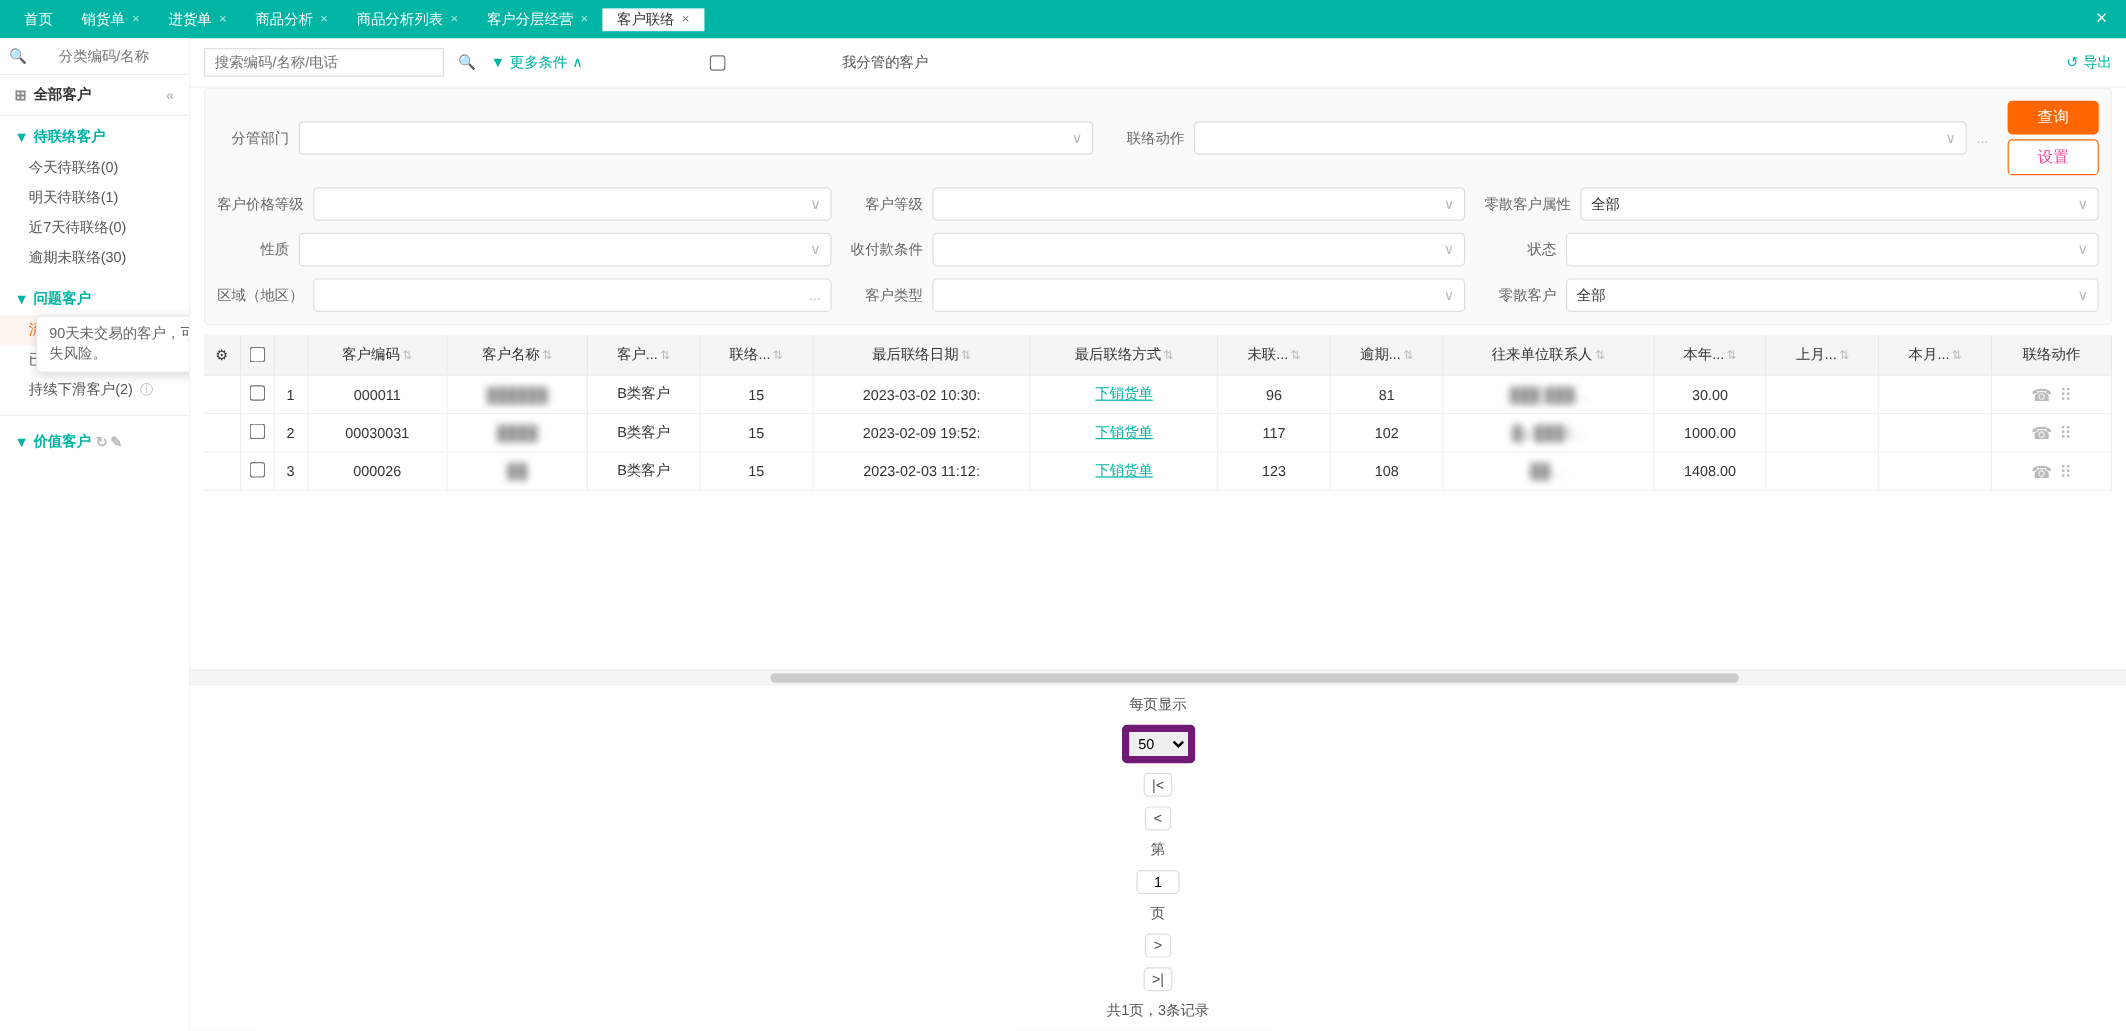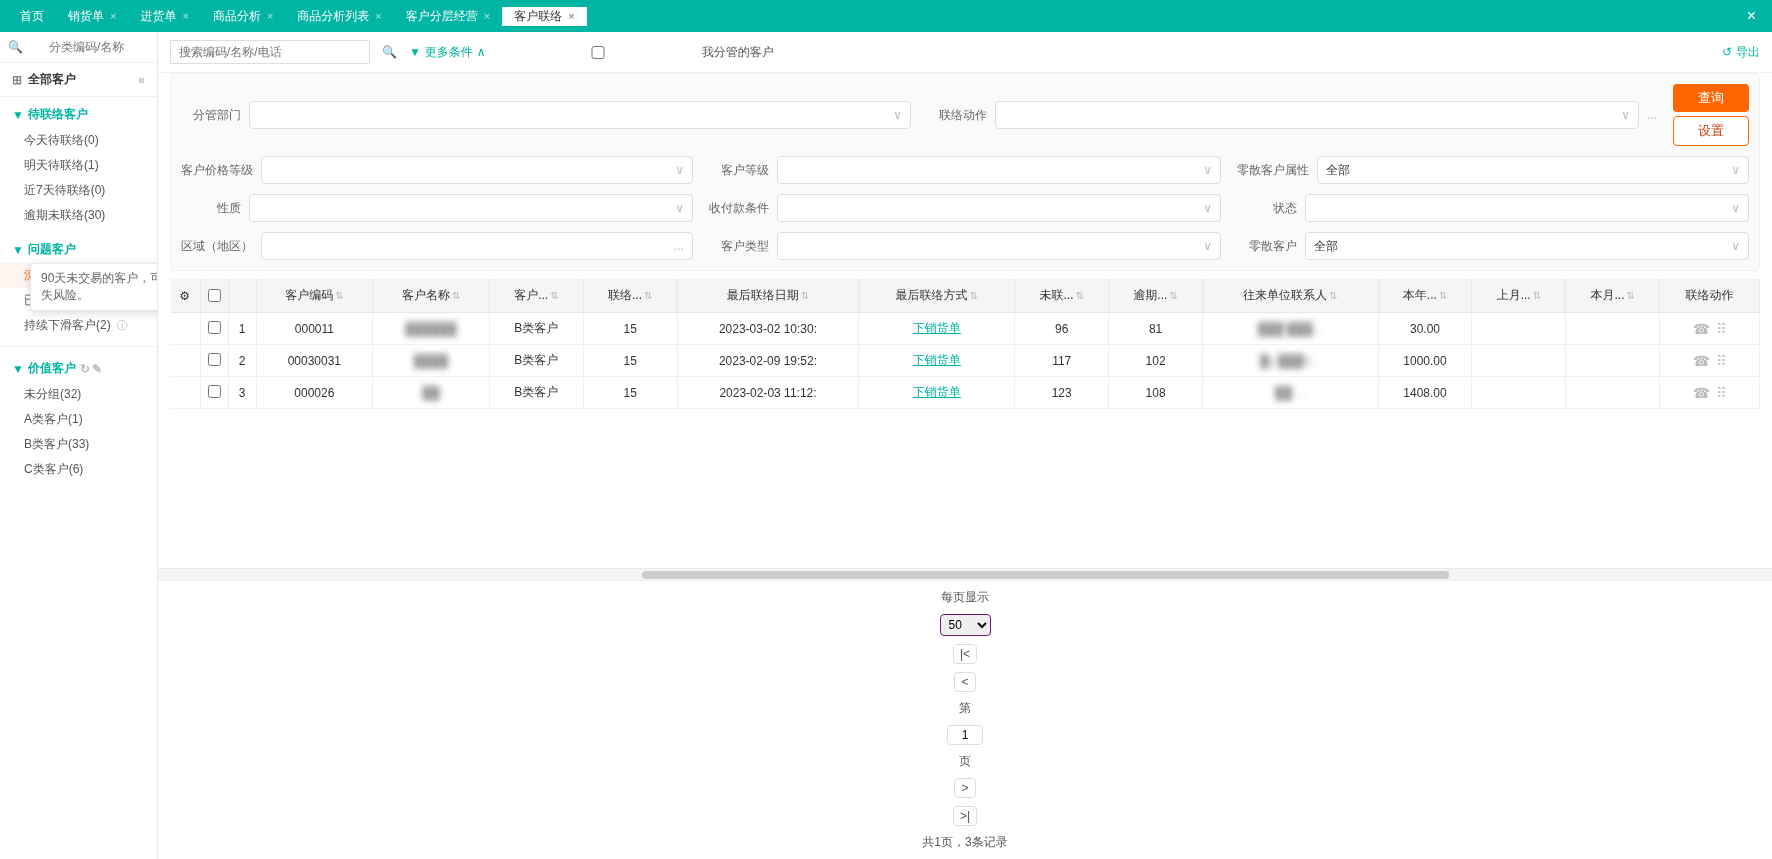--- a/index.html
+++ b/index.html
@@ -204,21 +204,21 @@
       background: #ff6600;
       color: white;
       border: none;
       border-radius: 4px;
       padding: 5px 20px;
       cursor: pointer;
       font-size: 13px;
     }
     .btn-settings {
       background: white;
-      color: #c2410c;
+      color: #ec4899;
       border: 1px solid #ff6600;
       border-radius: 4px;
       padding: 5px 24px;
       cursor: pointer;
       font-size: 13px;
     }
     .more-dots { color: #bbb; cursor: pointer; }
 
     
     .table-container {
@@ -270,21 +270,21 @@
       padding: 8px 12px;
       border-top: 1px solid #f0f0f0;
       display: flex;
       align-items: center;
       justify-content: flex-end;
       gap: 8px;
       color: #555;
       flex-direction: column;
     }
     .pagination .page-size-select {
-      border: 1px solid #701a75;
+      border: 6px solid #701a75;
       border-radius: 4px;
       padding: 2px 4px;
       font-size: 12px;
     }
     .pagination .page-btn {
       border: 1px solid #ddd;
       background: white;
       padding: 2px 6px;
       border-radius: 4px;
       cursor: pointer;
@@ -410,34 +410,20 @@
     </div>
 
     <div class="sidebar-divider"></div>
 
     <div class="sidebar-group">
       <div class="sidebar-group-title">
         <span class="arrow">▼</span>
         <span>价值客户</span>
         <span style="margin-left:4px;color:#bbb;cursor:pointer;">↻</span>
         <span style="margin-left:2px;color:#bbb;cursor:pointer;">✎</span>
-      </div>
-      <div class="sidebar-sub-group">
-        <div class="sidebar-sub-item">
-          <span>未分组(32)</span>
-        </div>
-        <div class="sidebar-sub-item">
-          <span>A类客户(1)</span>
-        </div>
-        <div class="sidebar-sub-item">
-          <span>B类客户(33)</span>
-        </div>
-        <div class="sidebar-sub-item">
-          <span>C类客户(6)</span>
-        </div>
       </div>
     </div>
   </div>
 
   <div class="content">
 
     <div class="filter-bar">
       <input type="text" style="border: 1px solid rgb(221, 221, 221); border-radius: 0; padding: 4px 8px; width: 200px;" placeholder="搜索编码/名称/电话">
       <span style="color:#00b5a3;cursor:pointer;">🔍</span>
       <div class="filter-btn">

